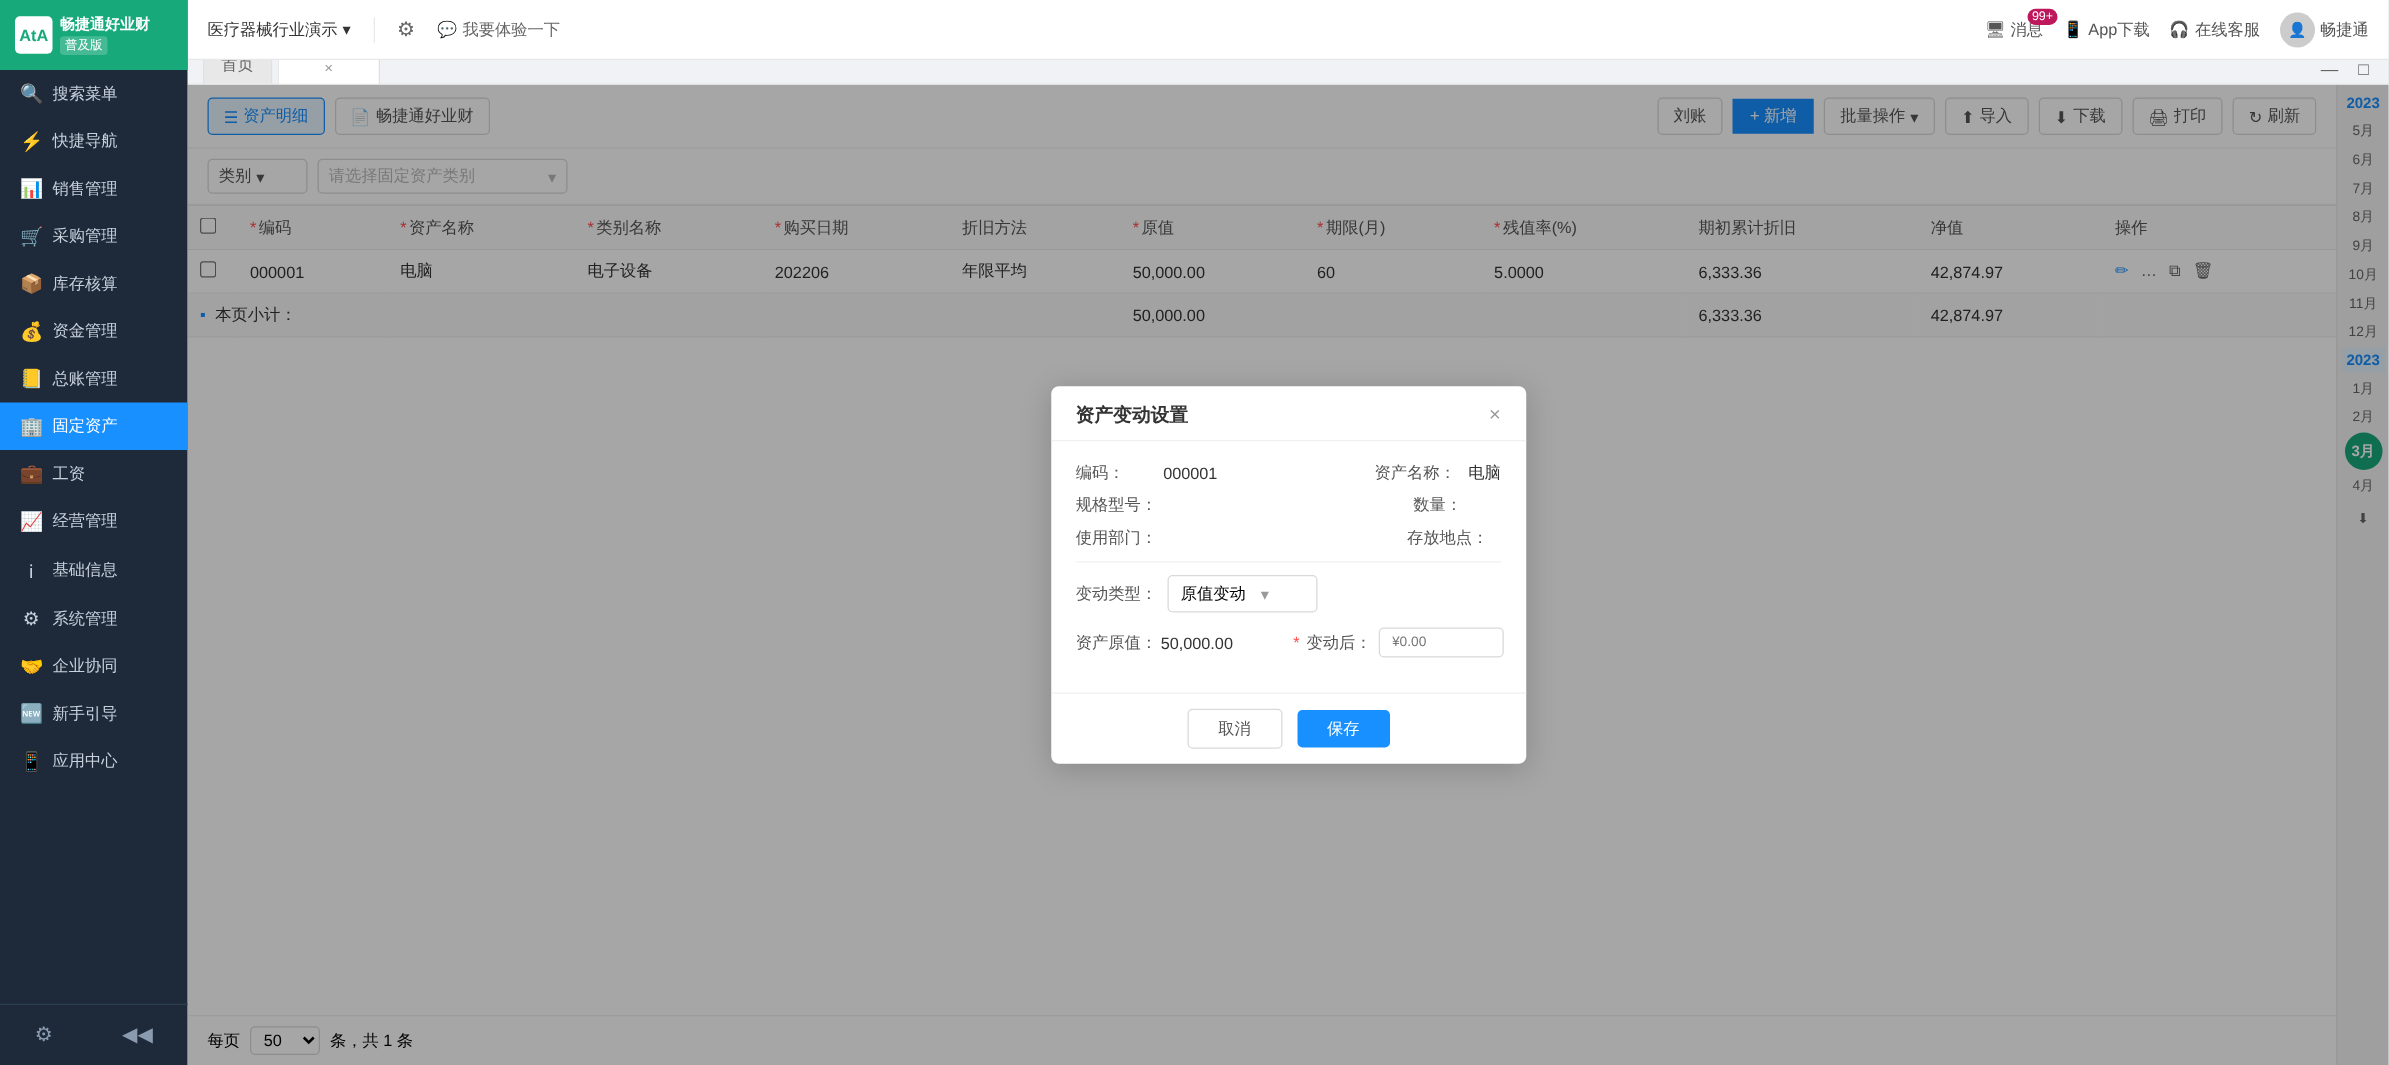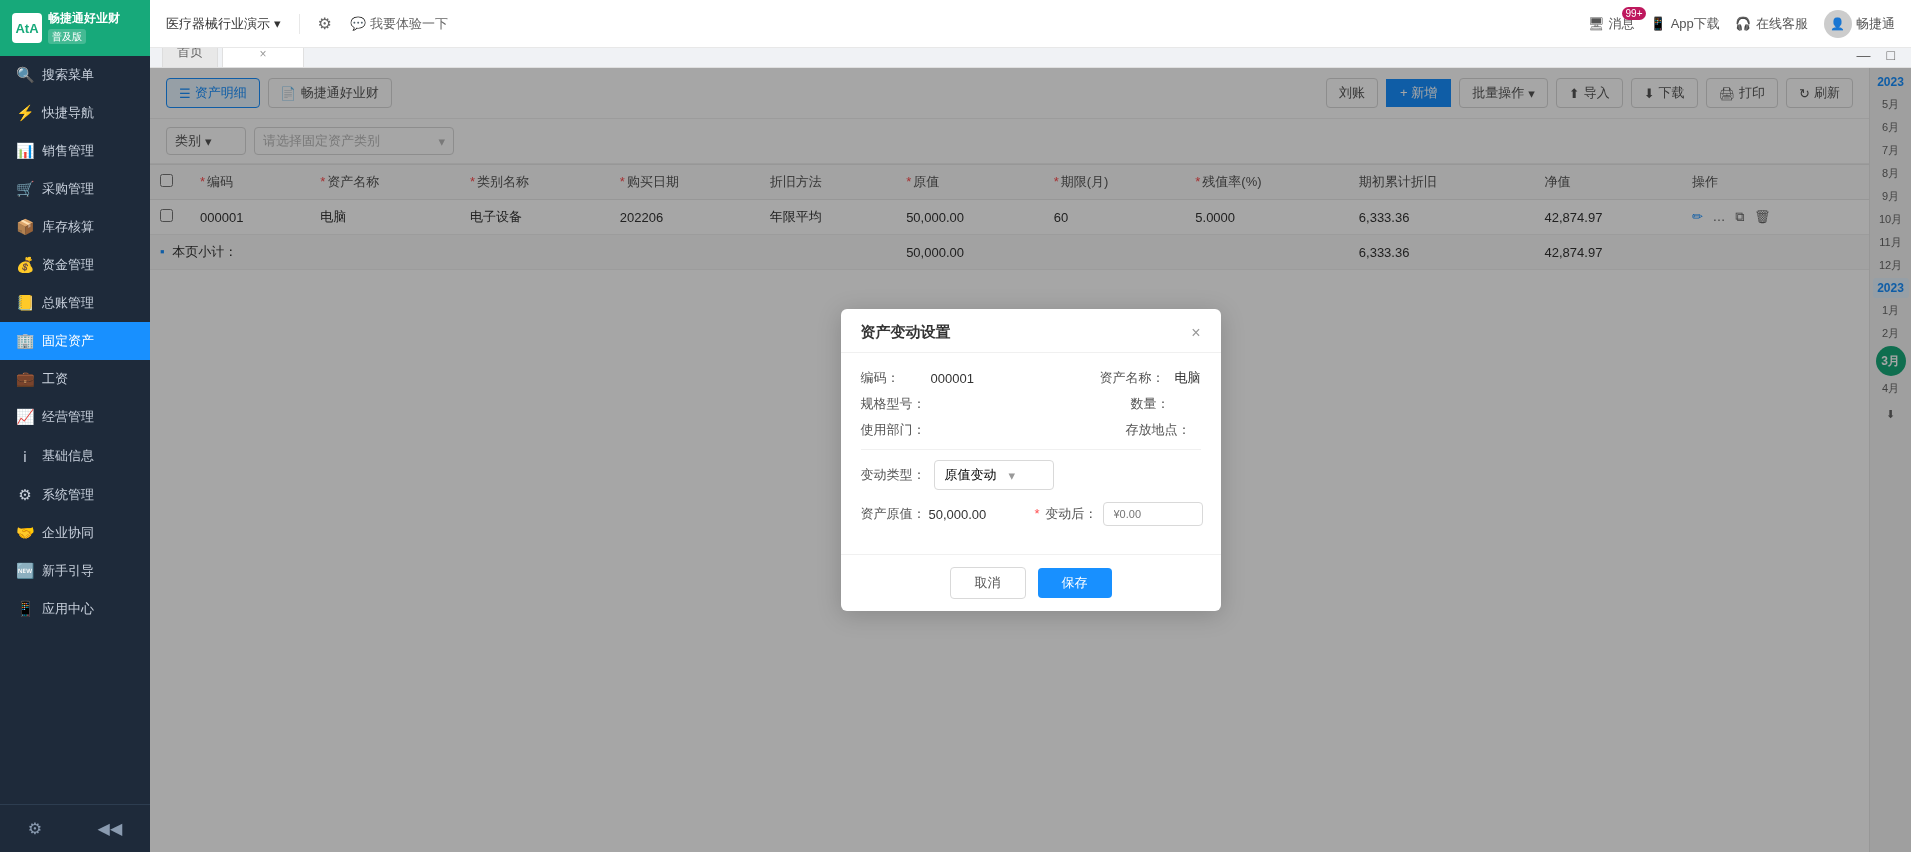--- a/index.html
+++ b/index.html
@@ -553,20 +553,29 @@
               <td>50,000.00</td>
               <td colspan="2"></td>
               <td>6,333.36</td>
               <td>42,874.97</td>
               <td></td>
             </tr>
           </tbody>
         </table>
       </div>
 
+      <div class="bottom-bar">
+        <span>每页</span>
+        <select class="page-select">
+          <option>50</option>
+          <option>100</option>
+          <option>200</option>
+        </select>
+        <span>条，共 1 条</span>
+      </div>
     </div>
 
     <div class="date-sidebar">
       <div class="date-item year">2023</div>
       <div class="date-item">5月</div>
       <div class="date-item">6月</div>
       <div class="date-item">7月</div>
       <div class="date-item">8月</div>
       <div class="date-item">9月</div>
       <div class="date-item">10月</div>

